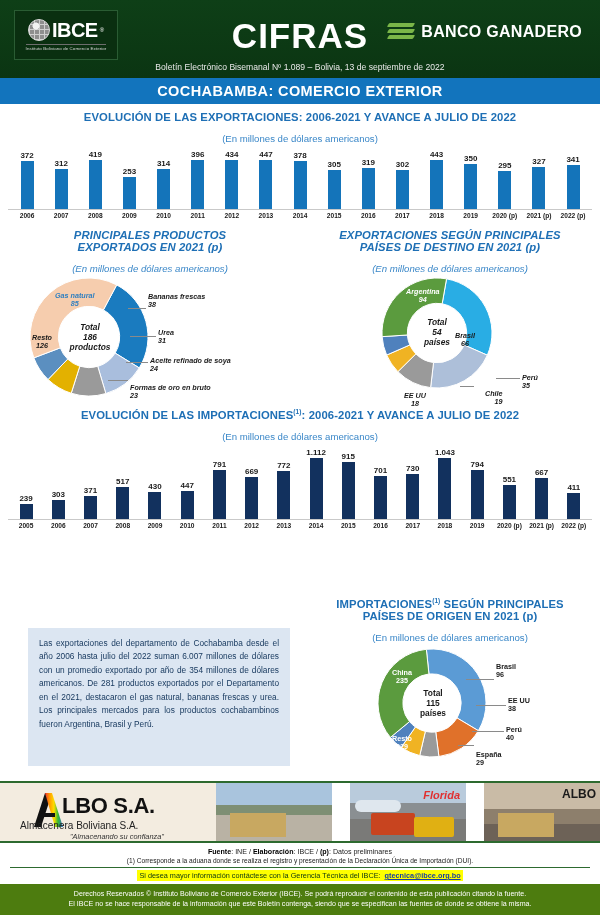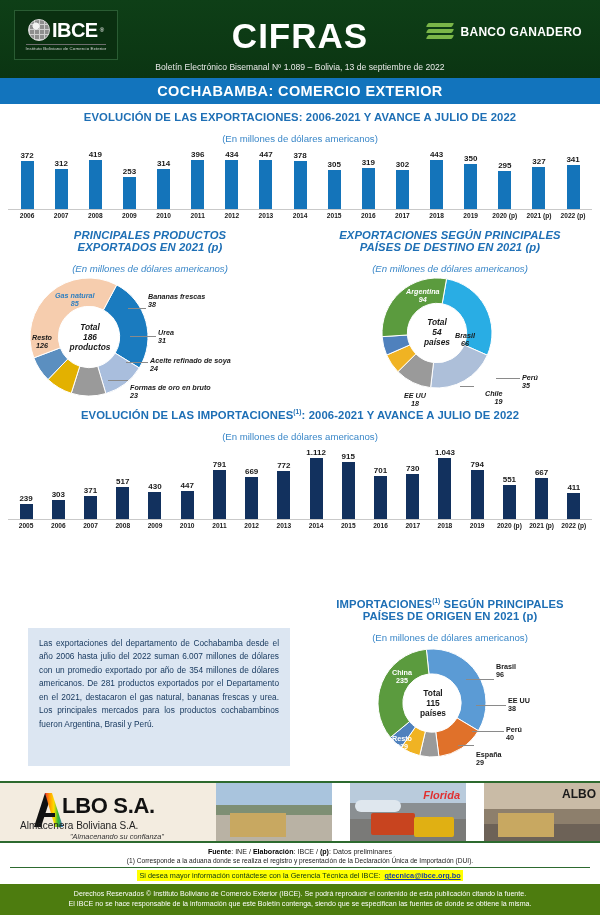--- a/index.html
+++ b/index.html
@@ -41,21 +41,21 @@
     position:absolute; left:0; right:0; top:16px; text-align:center;
     color:#ffffff; font-size:35px; font-weight:bold; letter-spacing:1px;
   }
   .bg-logo { position:absolute; right:18px; top:22px; display:flex; align-items:center; gap:7px; }
   .bg-mark { width:26px; height:20px; position:relative; }
   .bg-mark i { position:absolute; left:0; width:26px; height:4px; background:#7ab648;
                transform: skewX(-30deg); border-radius:1px; display:block; }
   .bg-mark i:nth-child(1){ top:1px; }
   .bg-mark i:nth-child(2){ top:7px; }
   .bg-mark i:nth-child(3){ top:13px; }
-  .bg-name { color:#fff; font-size:12px; font-weight:bold; letter-spacing:0.3px; }
+  .bg-name { color:#fff; font-size:16px; font-weight:bold; letter-spacing:0.3px; }
   .bulletin {
     position:absolute; left:0; right:0; bottom:6px; text-align:center;
     color:#e9e9e9; font-size:8.6px;
   }
 
   
   .titlebar {
     height:26px; background:#1274bd; display:flex; align-items:center; justify-content:center;
     color:#fff; font-size:14.5px; font-weight:bold; letter-spacing:0.4px;
   }

